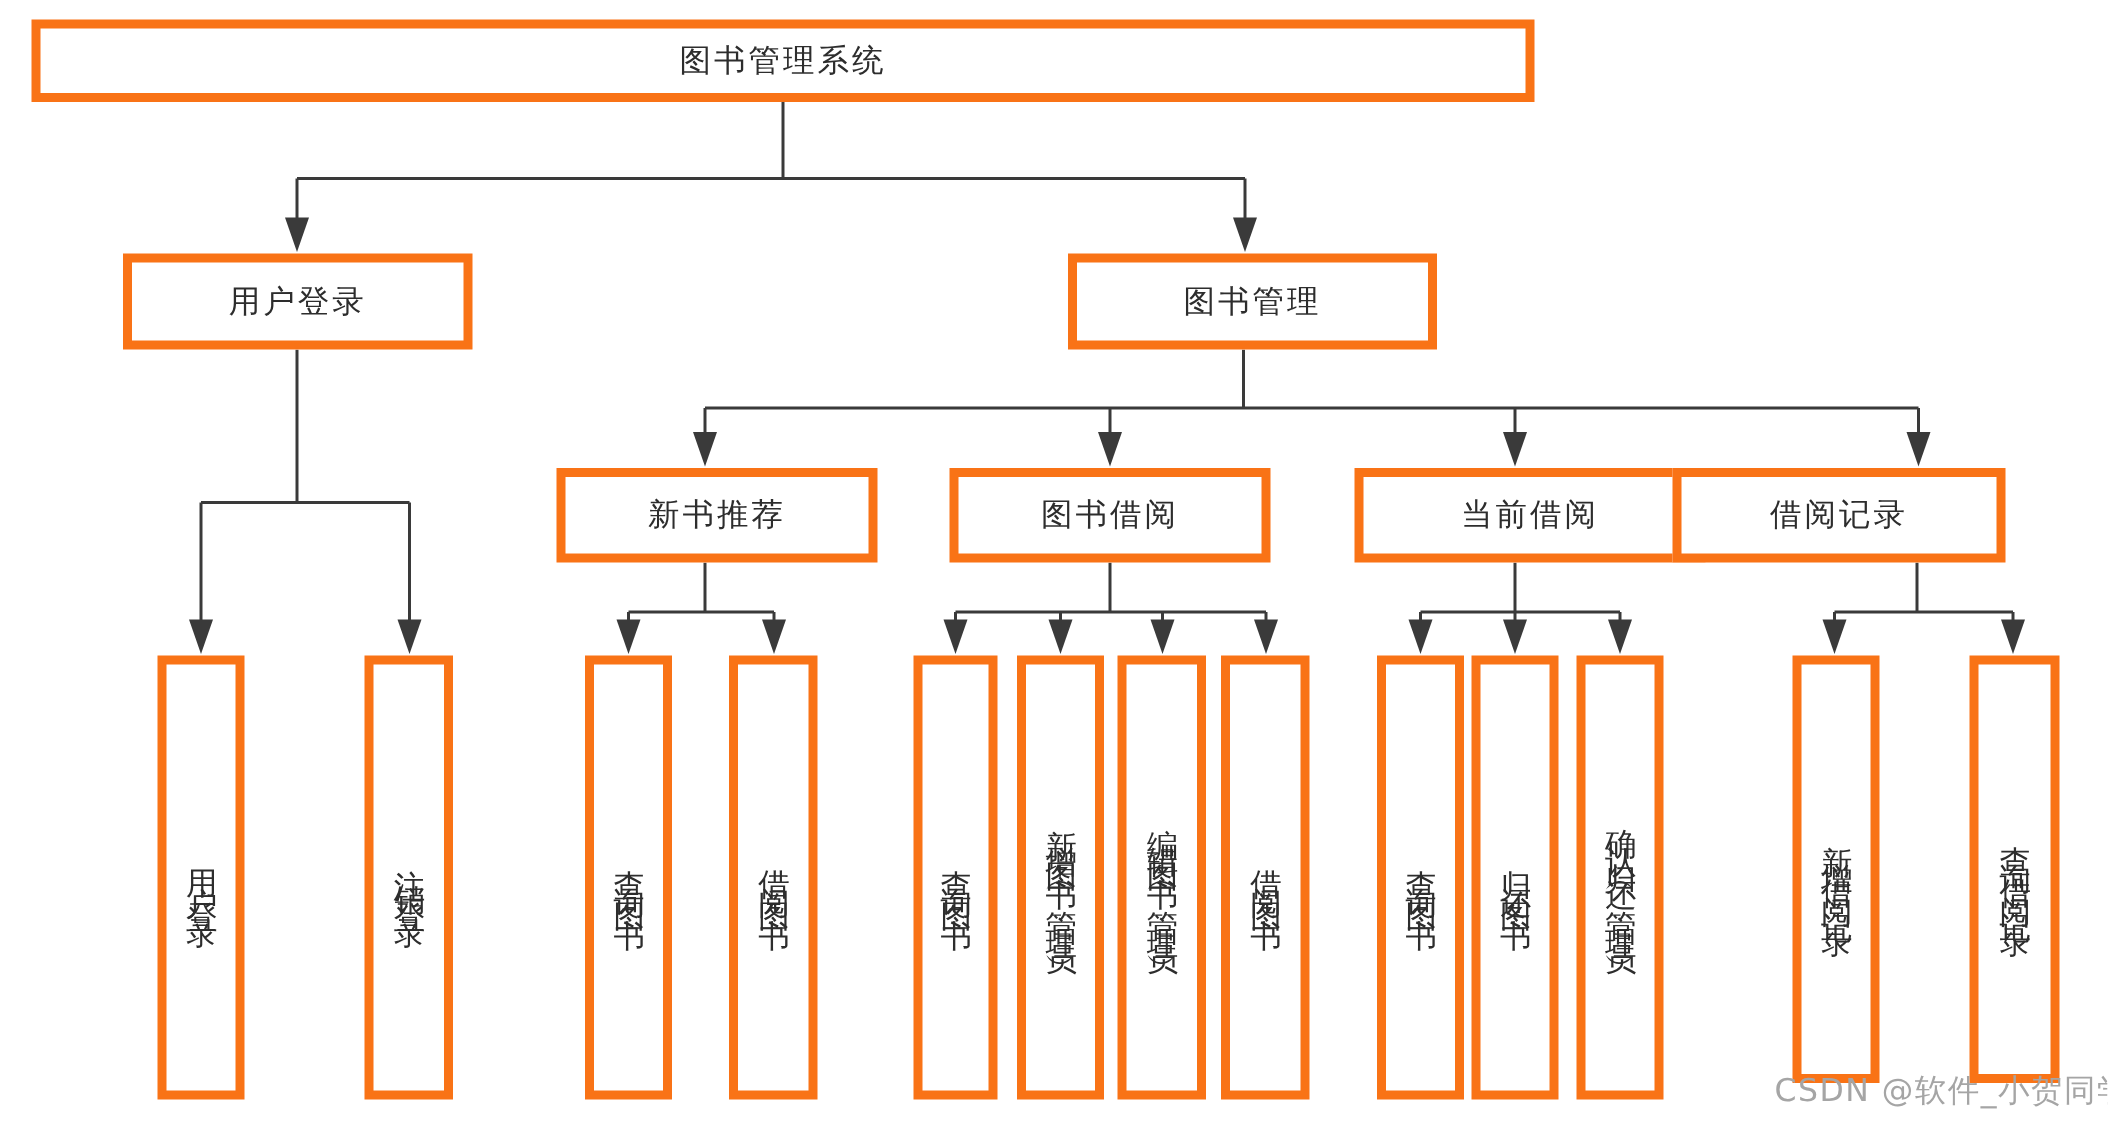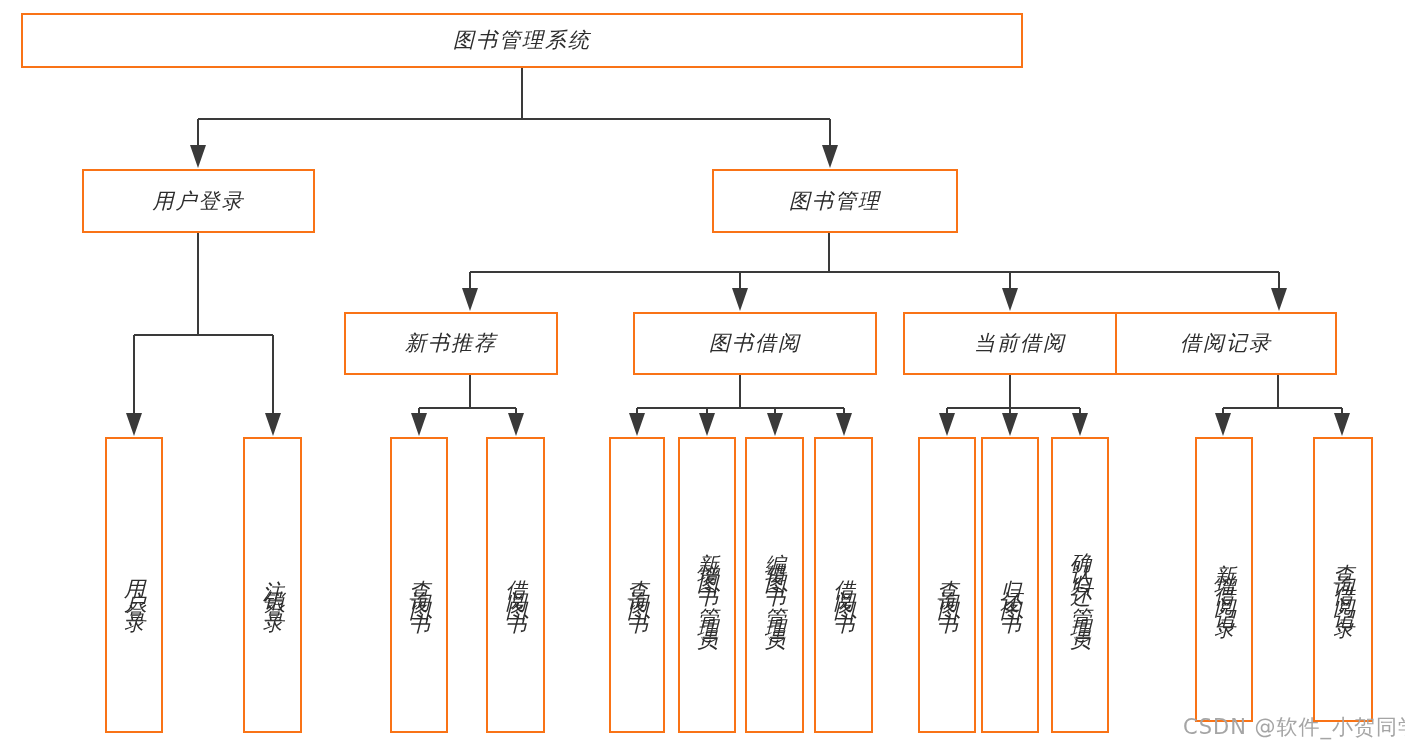--- a/index.html
+++ b/index.html
@@ -19,27 +19,26 @@
     position: absolute;
     left: 0; top: 0;
     width: 1405px;
     height: 747px;
     pointer-events: none;
   }
   .node {
     position: absolute;
     box-sizing: border-box;
     background: #ffffff;
-    border: 2px solid #f97316;
+    border: 6px solid #f97316;
     color: #2d2d2d;
     display: flex;
     align-items: center;
     justify-content: center;
     z-index: 2;
-    font-style: italic;
   }
   .h-node {
     font-size: 21px;
     letter-spacing: 2px;
     line-height: 1;
     white-space: nowrap;
   }
   .v-node {
     font-size: 21px;
     line-height: 1;
@@ -136,22 +135,22 @@
       <polygon points="1215,413 1231,413 1223,436"></polygon>
       <polygon points="1334,413 1350,413 1342,436"></polygon>
     </g>
   </svg>
 
   <div class="node h-node" style="left:21px; top:13px; width:1002px; height:55px;">图书管理系统</div>
 
   <div class="node h-node" style="left:82px; top:169px; width:233px; height:64px;">用户登录</div>
   <div class="node h-node" style="left:712px; top:169px; width:246px; height:64px;">图书管理</div>
 
-  <div class="node h-node" style="left:344px; top:312px; width:214px; height:63px;">新书推荐</div>
-  <div class="node h-node" style="left:633px; top:312px; width:244px; height:63px;">图书借阅</div>
+  <div class="node h-node" style="left:371px; top:312px; width:214px; height:63px;">新书推荐</div>
+  <div class="node h-node" style="left:633px; top:312px; width:214px; height:63px;">图书借阅</div>
   <div class="node h-node" style="left:903px; top:312px; width:234px; height:63px;">当前借阅</div>
   <div class="node h-node" style="left:1115px; top:312px; width:222px; height:63px;">借阅记录</div>
 
   <div class="node v-node" style="left:105px; top:437px; width:58px; height:296px;">
     <span>用户登录</span>
   </div>
   <div class="node v-node" style="left:243px; top:437px; width:59px; height:296px;">
     <span>注销登录</span>
   </div>
 

